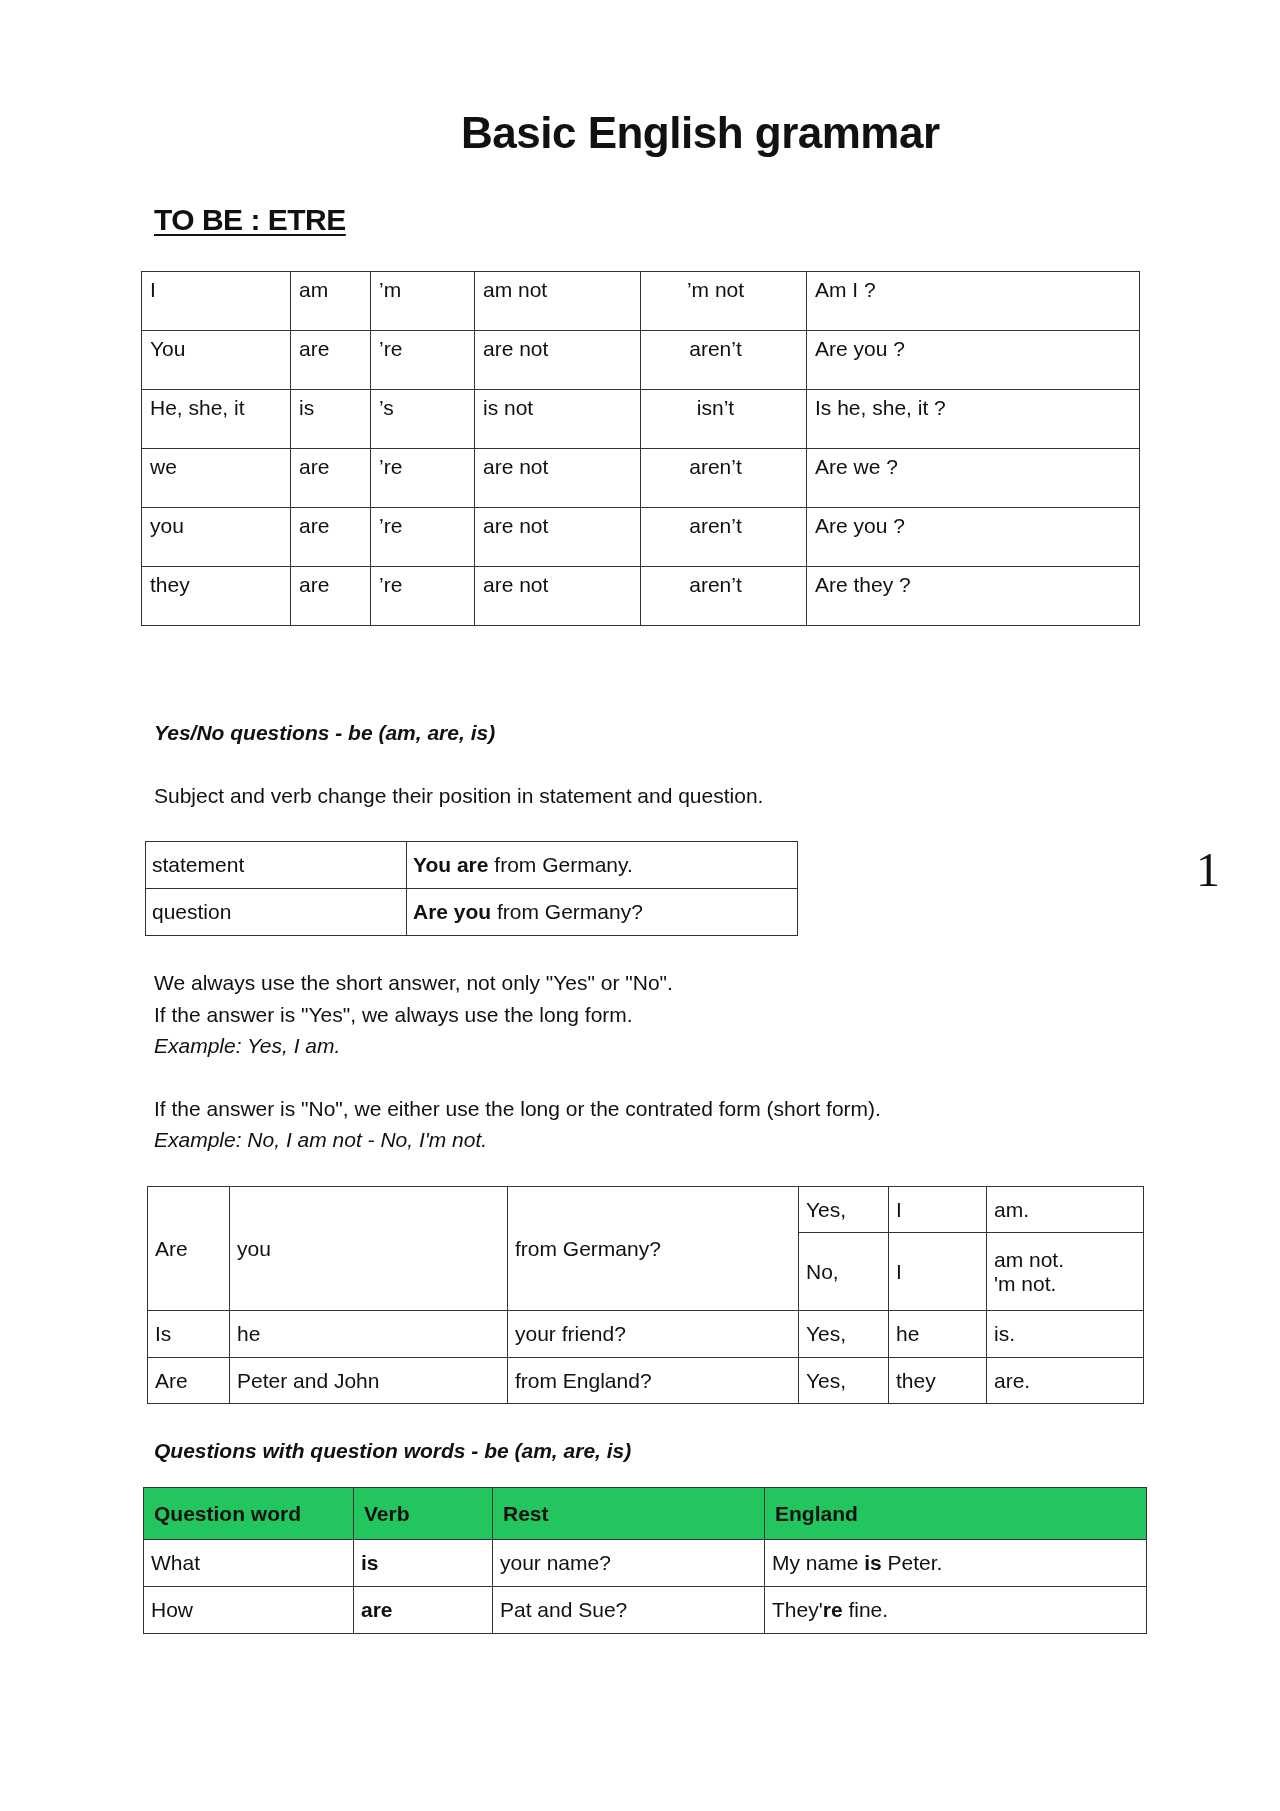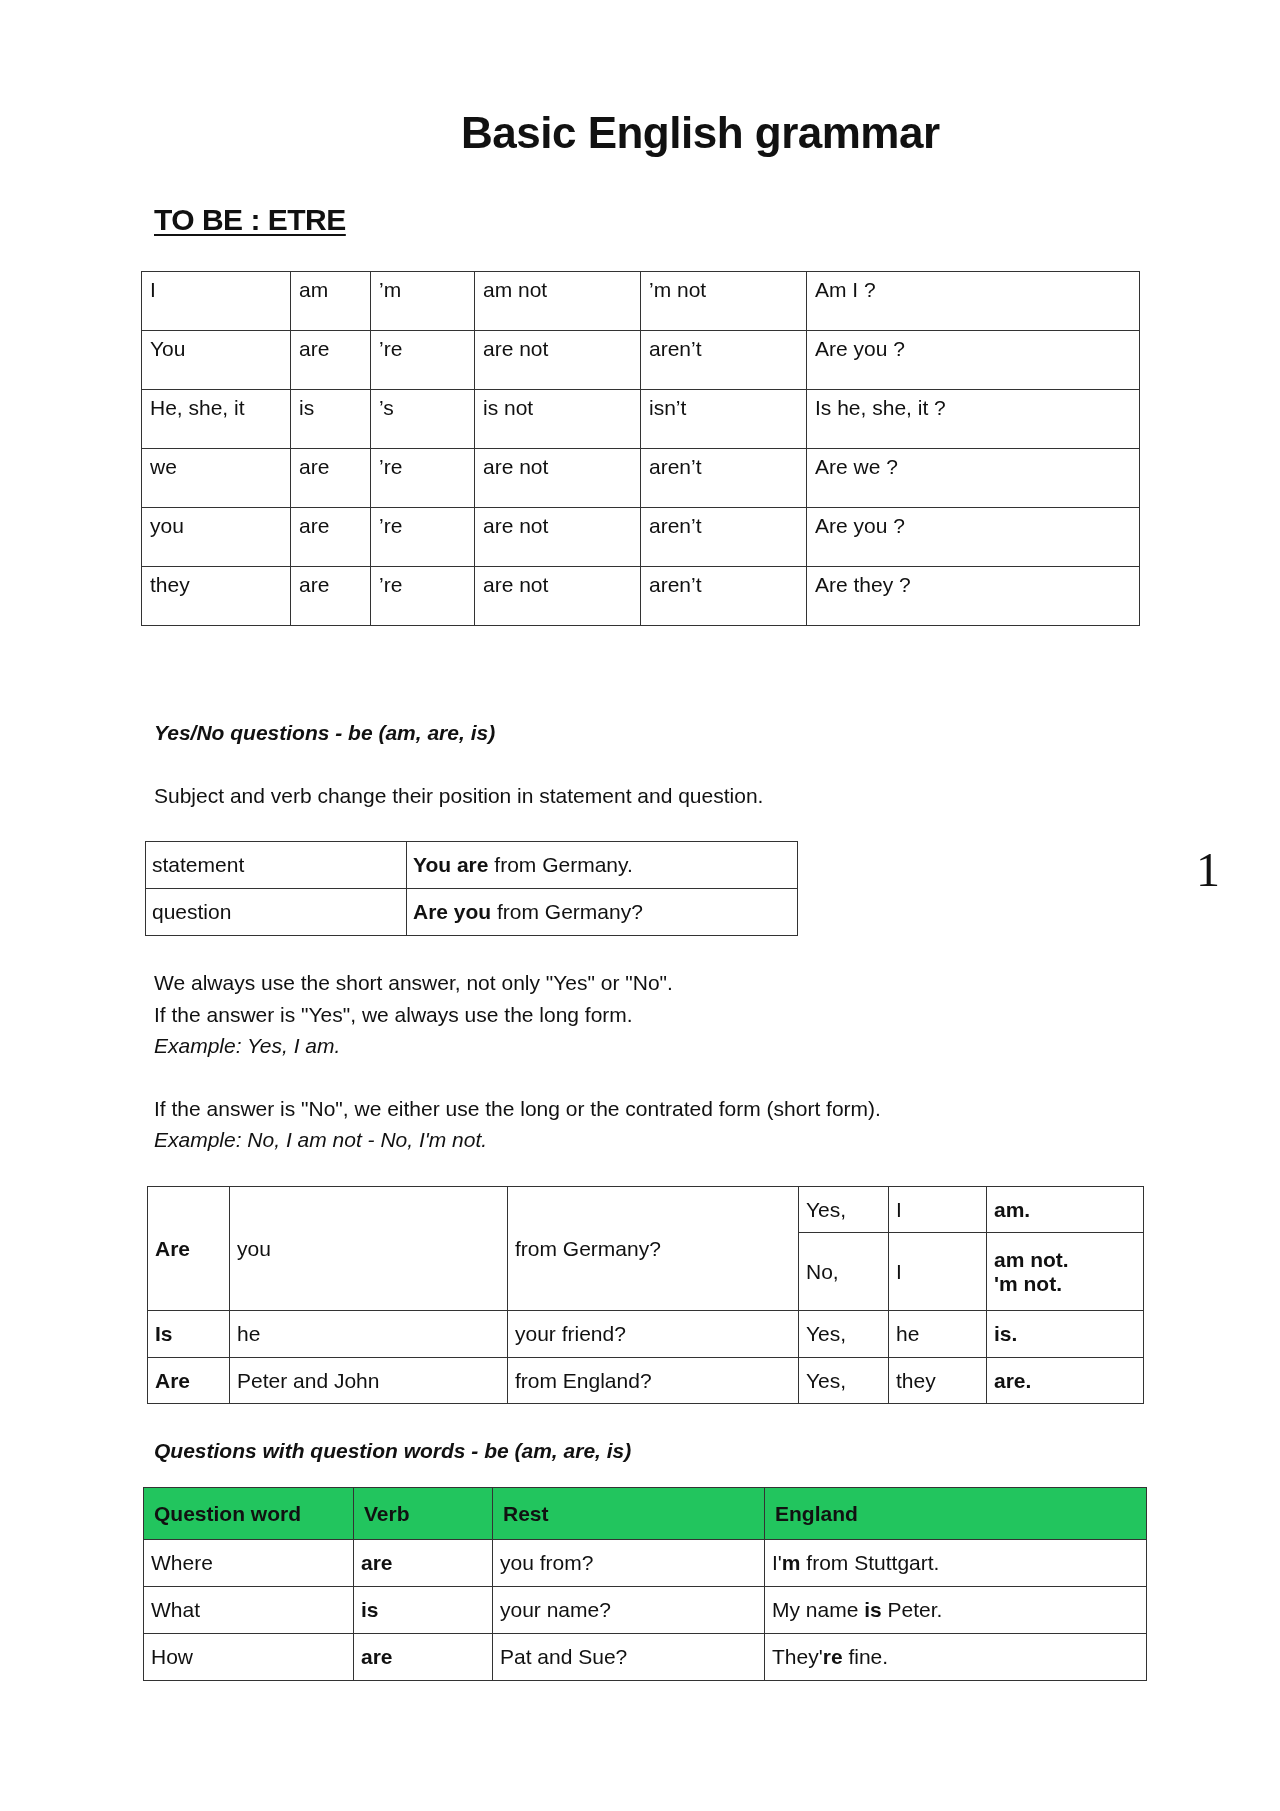--- a/index.html
+++ b/index.html
@@ -11,26 +11,26 @@
   .h2 { left: 154px; top: 203px; font-size: 30px; font-weight: bold; text-decoration: underline;
         text-decoration-thickness: 2px; text-underline-offset: 4px; white-space: nowrap; letter-spacing: -0.5px; }
   .para { left: 154px; font-size: 21px; white-space: nowrap; line-height: 26px; }
   .subh { font-weight: bold; font-style: italic; }
   .ital { font-style: italic; }
   table { border-collapse: collapse; position: absolute; font-size: 21px; table-layout: fixed; }
   td, th { border: 1.5px solid #333; padding: 0 8px; text-align: left; font-weight: normal; vertical-align: top; }
   #t1 { left: 141px; top: 271px; width: 998px; }
   #t1 td { height: 59px; padding-top: 6px; box-sizing: border-box; }
   #t1 .hd { font-weight: bold; }
-  #t1 .right { text-align: left; padding-right: 24px; }
+  #t1 .right { text-align: center; padding-right: 24px; }
   #t2 { left: 145px; top: 841px; width: 652px; }
   #t2 td { height: 46px; vertical-align: middle; padding: 0 6px; }
   #t3 { left: 147px; top: 1186px; width: 996px; }
   #t3 td { vertical-align: middle; padding: 0 7px; }
-  #t3 .b { font-weight: bold; }
+  #t3 .b { font-weight: normal; }
   #t4 { left: 143px; top: 1487px; width: 1003px; }
   #t4 th { background: #22c55e; font-weight: bold; height: 51px; vertical-align: middle; padding: 0 10px; }
   #t4 td { height: 46px; vertical-align: middle; padding: 0 7px; }
   #t4 .b { font-weight: bold; }
   .pagenum { left: 1196px; top: 842px; font-family: "Liberation Serif", "DejaVu Serif", serif; font-size: 48px; }
 </style>
 </head>
 <body>
 
 <div class="abs title">Basic English grammar</div>
@@ -178,26 +178,20 @@
       <col style="width:382px">
     </colgroup>
   <tbody>
       <tr>
     <th>Question word</th>
     <th>Verb</th>
     <th>Rest</th>
     <th>England</th>
   </tr>
   <tr>
-    <td>Where</td>
-    <td class="b">are</td>
-    <td>you from?</td>
-    <td><span>I'</span><b>m</b><span> from Stuttgart.</span></td>
-  </tr>
-  <tr>
     <td>What</td>
     <td class="b">is</td>
     <td>your name?</td>
     <td><span>My name </span><b>is</b><span> Peter.</span></td>
   </tr>
   <tr>
     <td>How</td>
     <td class="b">are</td>
     <td>Pat and Sue?</td>
     <td><span>They'</span><b>re</b><span> fine.</span></td>

